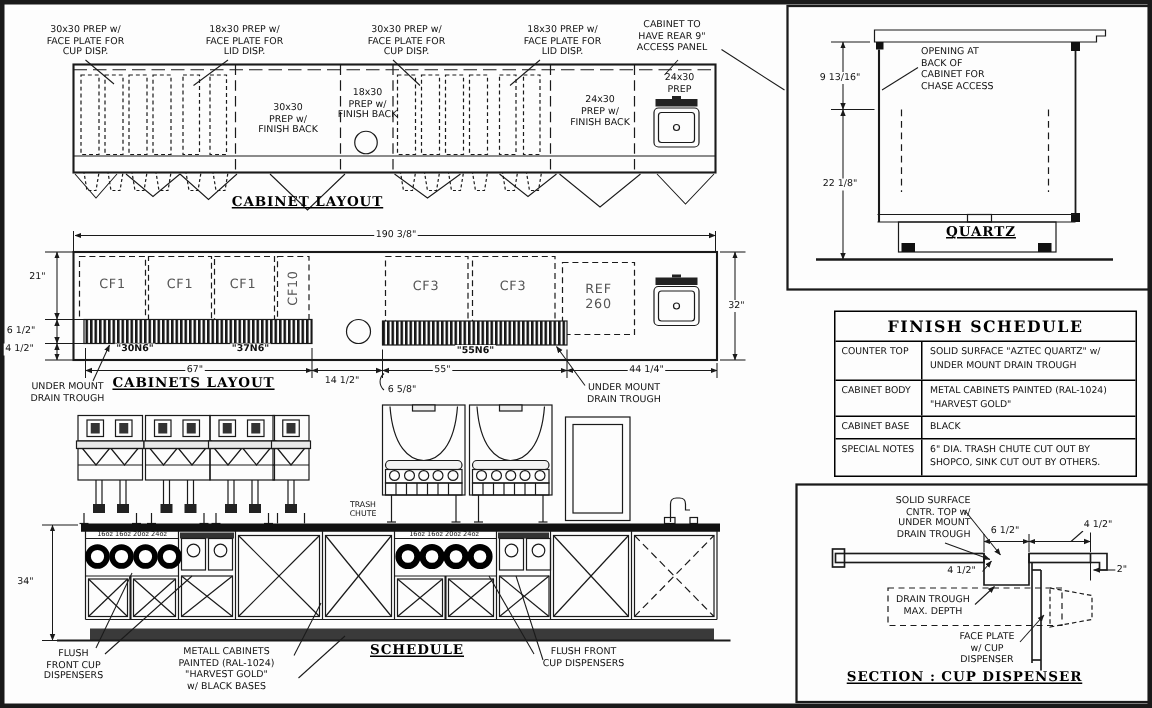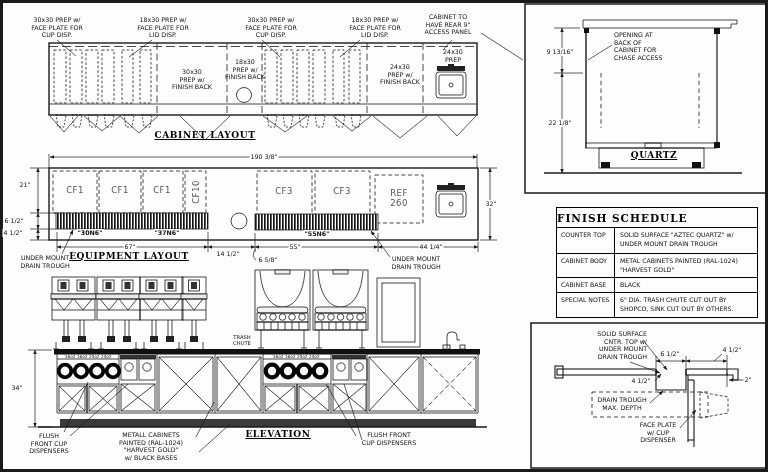--- a/index.html
+++ b/index.html
@@ -12,21 +12,21 @@
   .ra{text-align:right;transform:translateX(-100%)}
   .dim{background:#fdfdfd;padding:0 1px;white-space:nowrap}
   .b{font-weight:bold}
   .eq{font-size:8.5px;color:#555;letter-spacing:.5px}
   .rot{transform:translate(-50%,-50%) rotate(-90deg)}
   .tiny{font-size:4.4px;white-space:nowrap}
   .sm{font-size:5.2px}
   .title{position:absolute;font-family:"DejaVu Serif",serif;font-size:9px;font-weight:bold;letter-spacing:.6px;
          color:#000;text-decoration:underline;transform:translateX(-50%);white-space:nowrap}
   .fs{position:absolute;left:556px;top:207px;width:202px;border:1.6px solid #000;background:#fdfdfd}
-  .fs-title{border-bottom:1.6px solid #000;text-align:left;font-family:"DejaVu Serif",serif;
+  .fs-title{border-bottom:1.6px solid #000;text-align:center;font-family:"DejaVu Serif",serif;
             font-weight:bold;font-size:10.5px;letter-spacing:1px;padding:4px 0 3px}
   .fs-row{display:flex;border-bottom:1.2px solid #000}
   .fs-row:last-child{border-bottom:none}
   .fs-label{width:58px;border-right:1.2px solid #000;font-size:6.2px;padding:3px 2px 2px 4px;color:#111}
   .fs-value{flex:1;font-size:6.2px;line-height:1.45;padding:3px 3px 2px 5px;color:#111}
 </style>
 </head>
 <body>
 
 <div id="canvas">
@@ -467,21 +467,21 @@
 <div class="lbl dim" style="left:130px;top:243px">67"</div>
 <div class="lbl dim" style="left:228px;top:250px">14 1/2"</div>
 <div class="lbl dim" style="left:268px;top:256px">6 5/8"</div>
 <div class="lbl dim" style="left:295px;top:243px">55"</div>
 <div class="lbl dim" style="left:431px;top:243px">44 1/4"</div>
 <div class="lbl dim" style="left:491px;top:200px">32"</div>
 <div class="lbl" style="left:45px;top:254px">UNDER MOUNT
 DRAIN TROUGH</div>
 <div class="lbl" style="left:416px;top:255px">UNDER MOUNT
 DRAIN TROUGH</div>
-<div class="title" style="left:129px;top:251px">EQUIPMENT LAYOUT</div>
+<div class="title" style="left:129px;top:251px">CABINETS LAYOUT</div>
 
 <div class="fs">
   <div class="fs-title">FINISH SCHEDULE</div>
   <div class="fs-row" style="min-height:26px">
     <div class="fs-label">COUNTER TOP</div>
     <div class="fs-value">SOLID SURFACE "AZTEC QUARTZ" w/ UNDER MOUNT DRAIN TROUGH</div>
   </div>
   <div class="fs-row" style="min-height:24px">
     <div class="fs-label">CABINET BODY</div>
     <div class="fs-value">METAL CABINETS PAINTED (RAL-1024) "HARVEST GOLD"</div>
@@ -501,31 +501,32 @@
 CHUTE</div>
 <div class="lbl tiny" style="left:88px;top:354px">16oz 16oz 20oz 24oz</div>
 <div class="lbl tiny" style="left:296px;top:354px">16oz 16oz 20oz 24oz</div>
 <div class="lbl" style="left:49px;top:432px">FLUSH
 FRONT CUP
 DISPENSERS</div>
 <div class="lbl" style="left:151px;top:431px">METALL CABINETS
 PAINTED (RAL-1024)
 "HARVEST GOLD"
 w/ BLACK BASES</div>
-<div class="title" style="left:278px;top:429px">ELEVATION</div>
+<div class="title" style="left:278px;top:429px">SCHEDULE</div>
 <div class="lbl" style="left:389px;top:431px">FLUSH FRONT
 CUP DISPENSERS</div>
 
 <div class="lbl ra" style="left:647px;top:330px">SOLID SURFACE
 CNTR. TOP w/
 UNDER MOUNT
 DRAIN TROUGH</div>
 <div class="lbl dim" style="left:670px;top:350px">6 1/2"</div>
 <div class="lbl dim" style="left:732px;top:346px">4 1/2"</div>
 <div class="lbl dim" style="left:641px;top:377px">4 1/2"</div>
 <div class="lbl dim" style="left:748px;top:376px">2"</div>
 <div class="lbl" style="left:622px;top:396px">DRAIN TROUGH
 MAX. DEPTH</div>
 <div class="lbl" style="left:658px;top:421px">FACE PLATE
 w/ CUP
 DISPENSER</div>
+<div class="title" style="left:643px;top:447px">SECTION : CUP DISPENSER</div>
 
 </div>
 
 </body></html>

